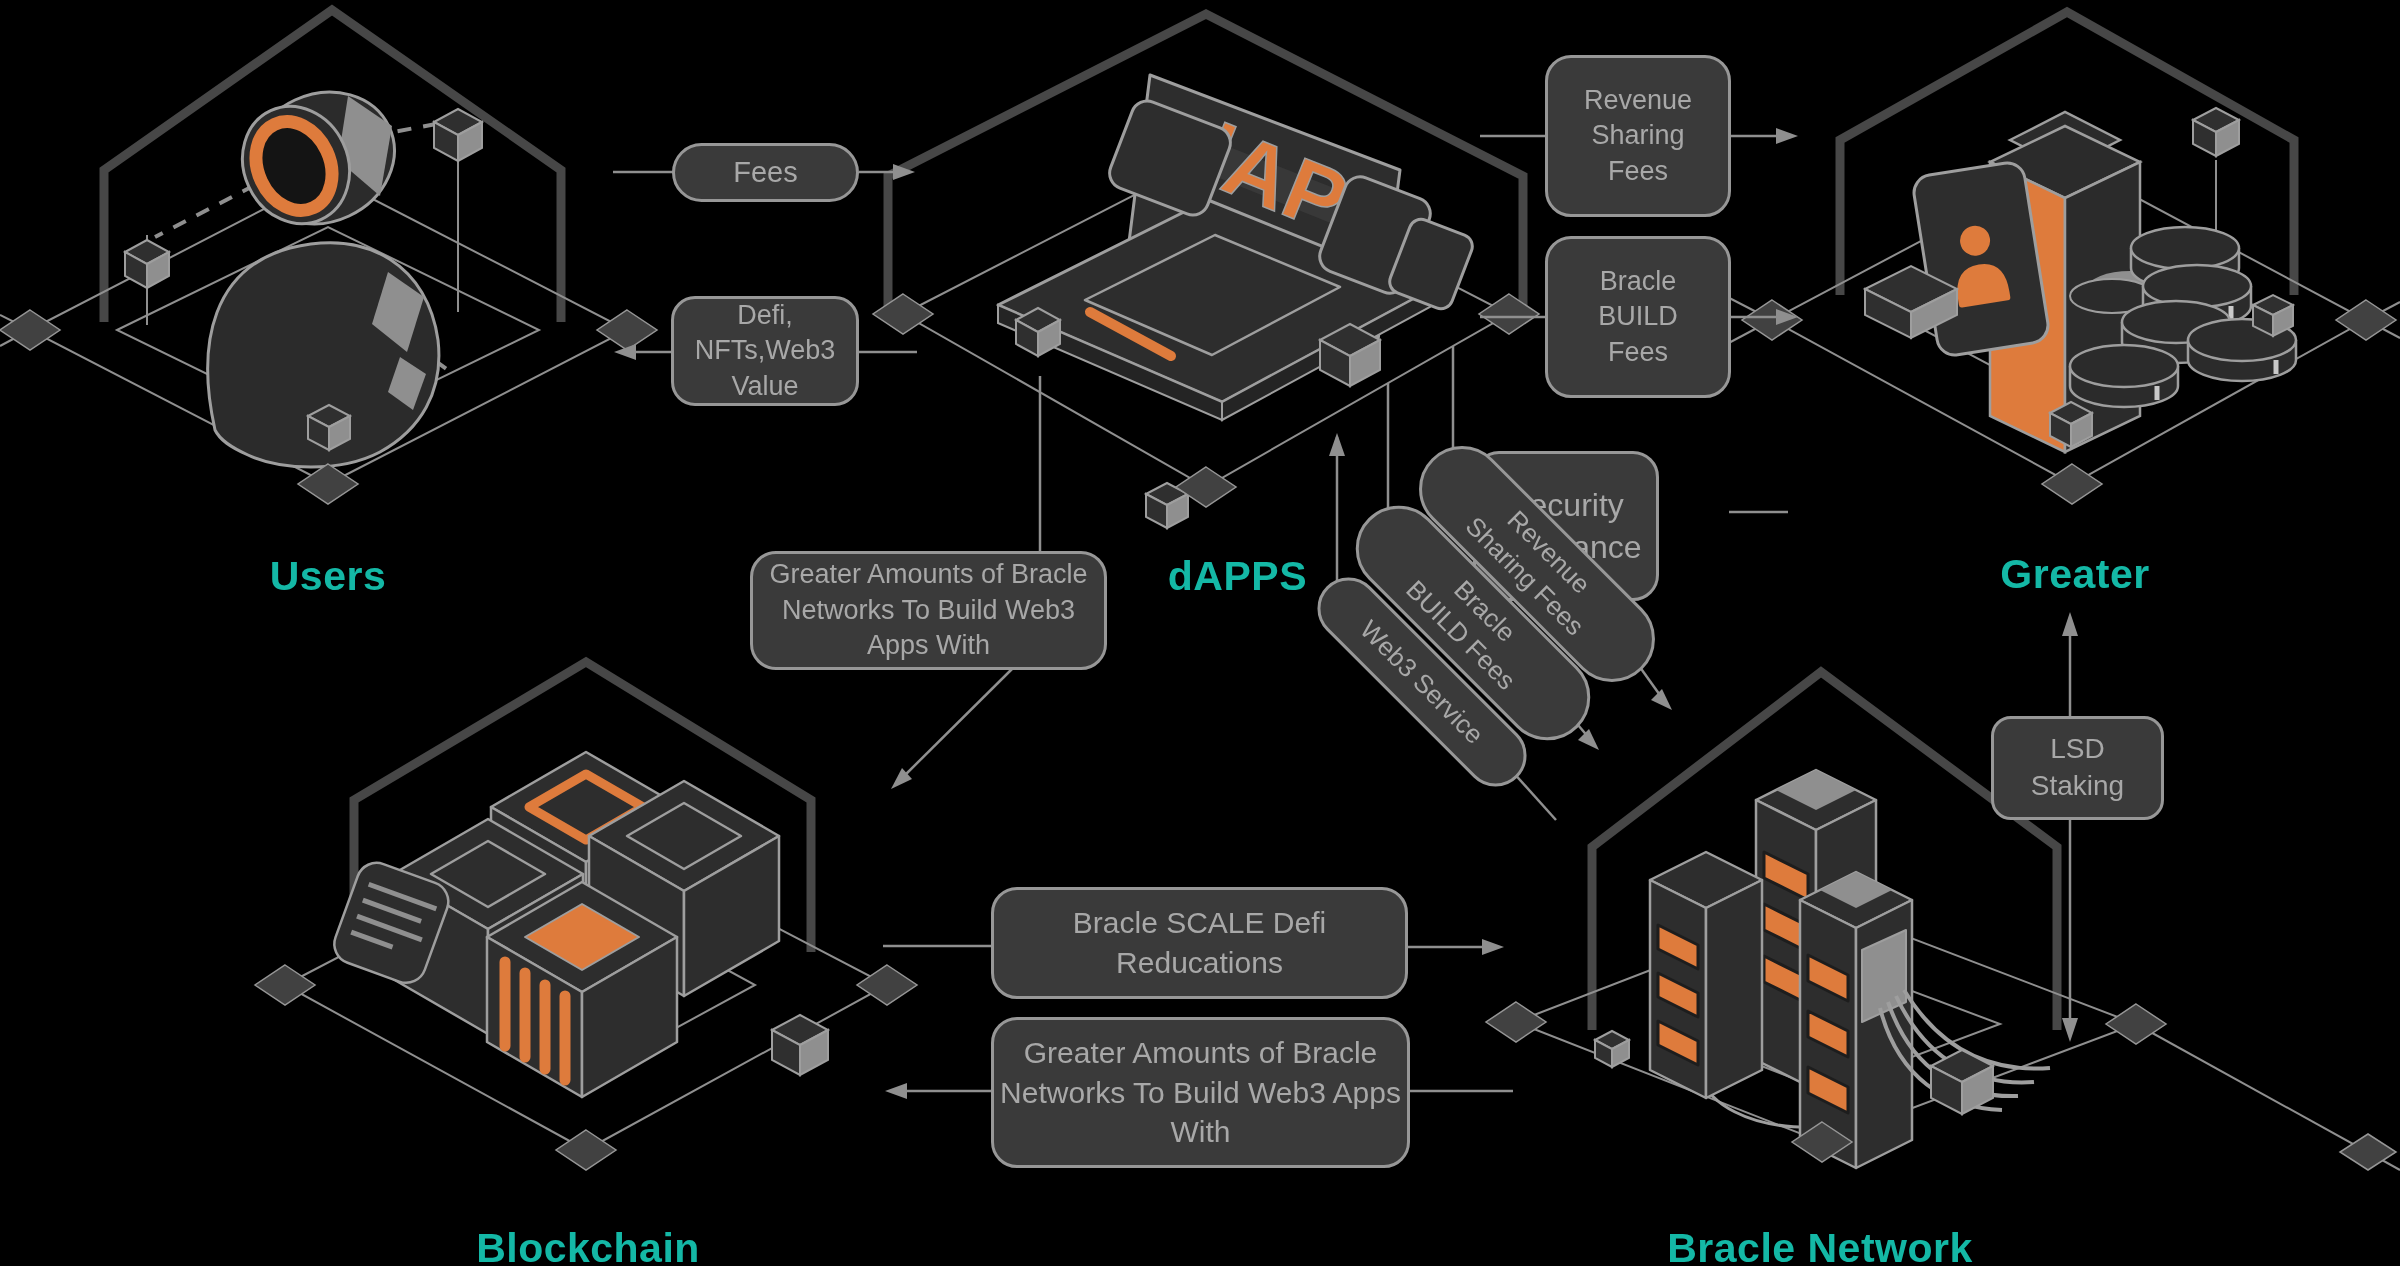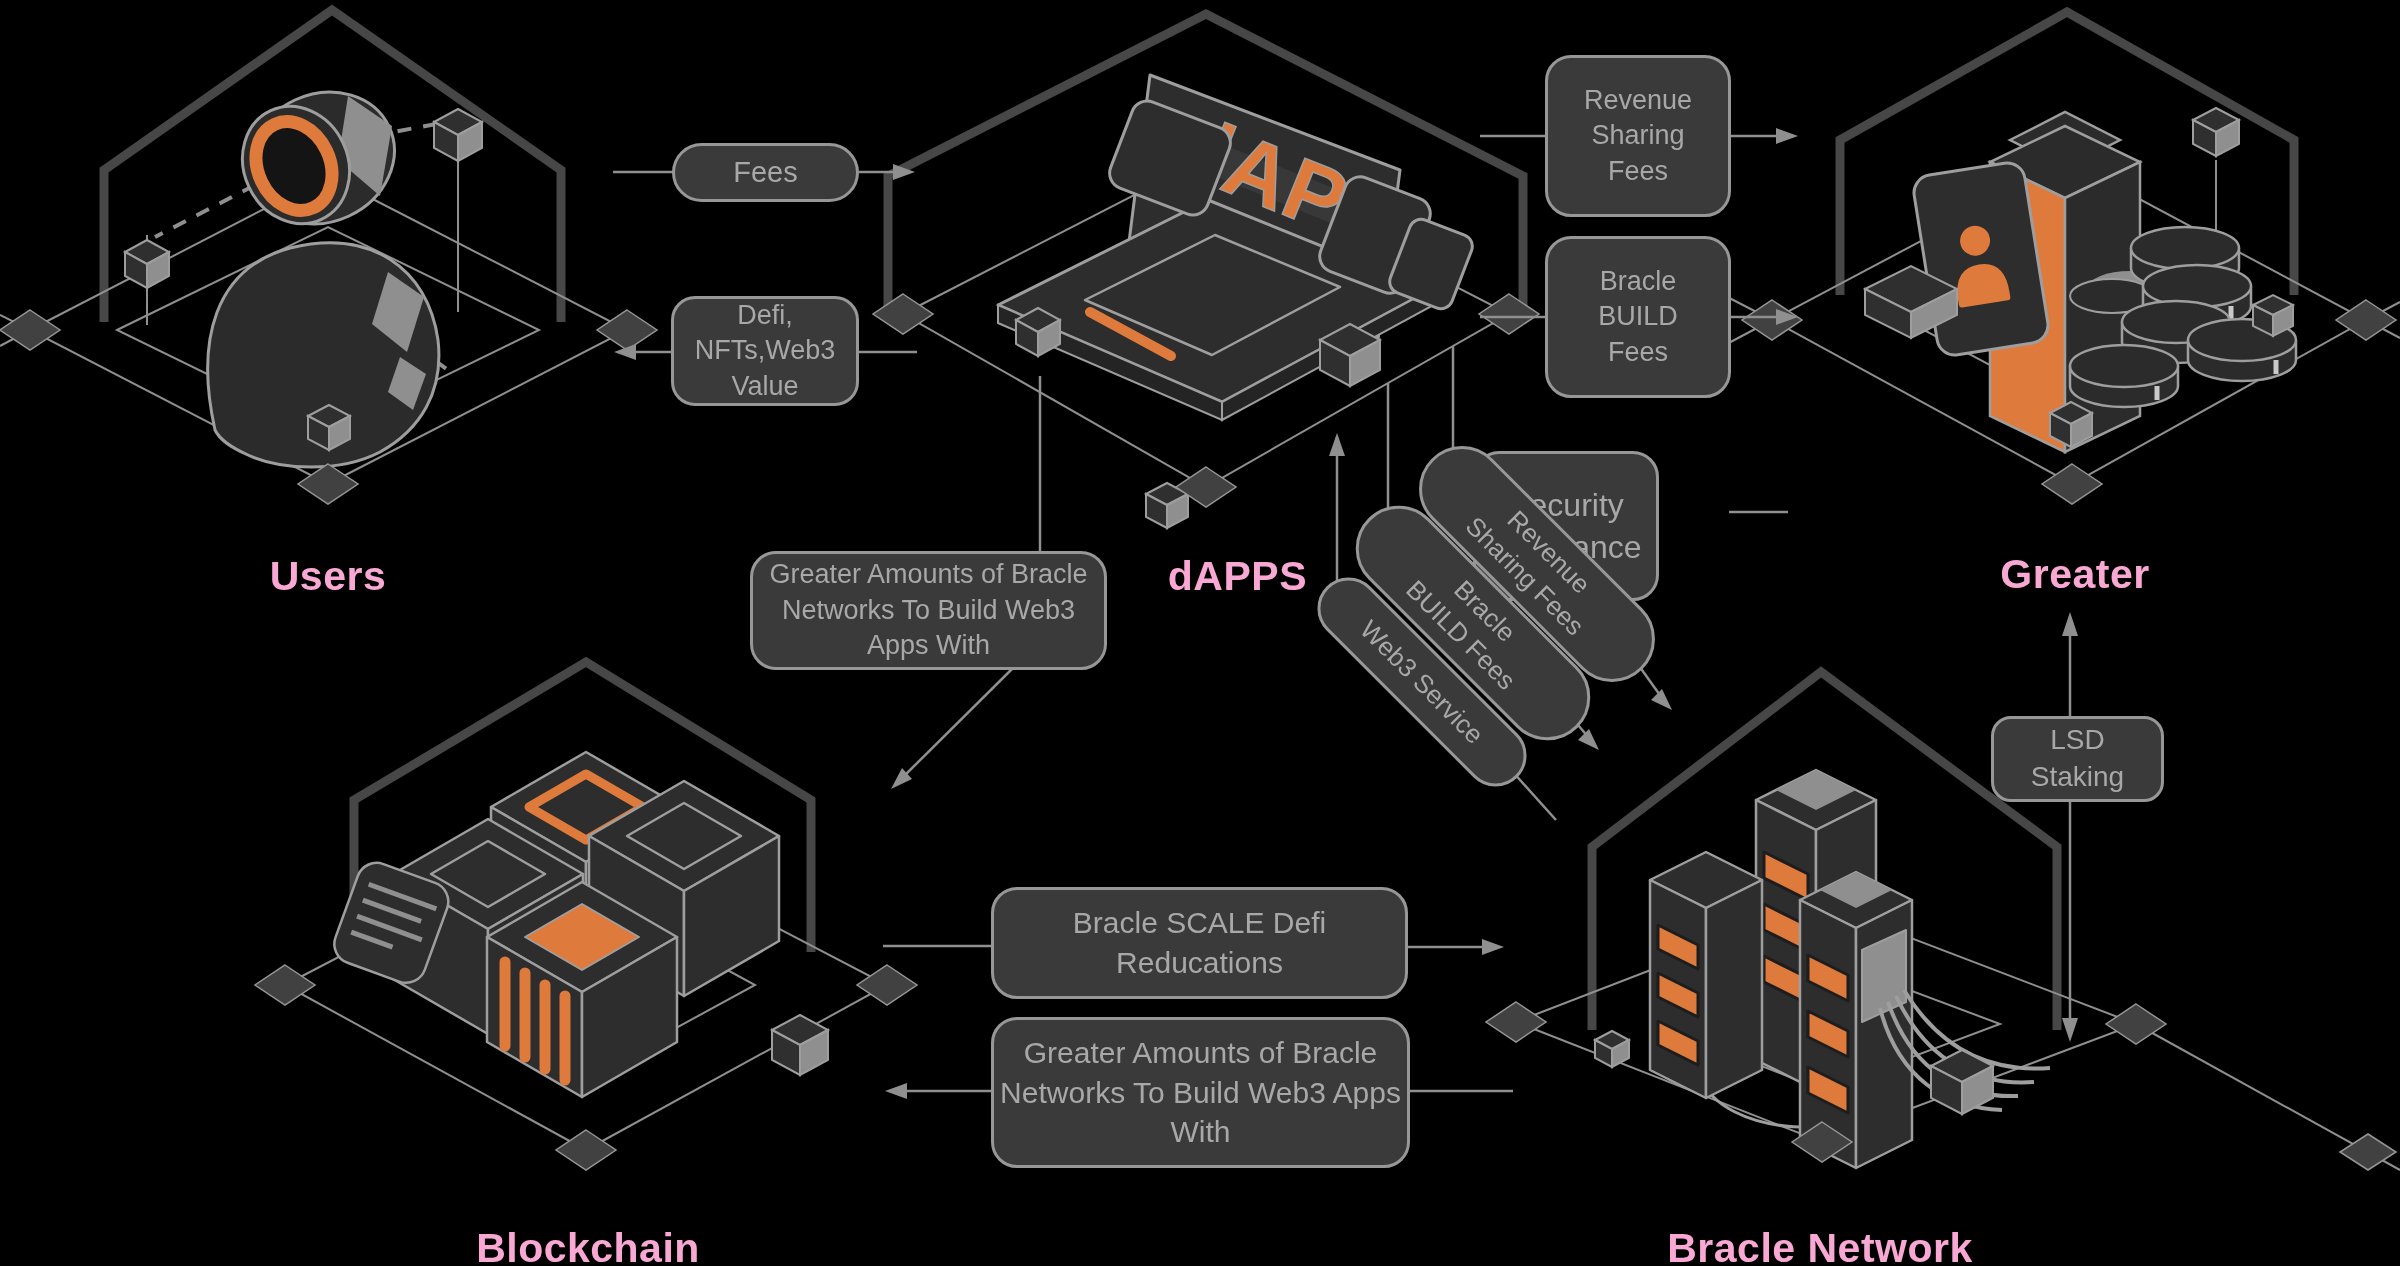--- a/index.html
+++ b/index.html
@@ -4,21 +4,21 @@
 <style>
   html,body{margin:0;padding:0;background:#000;}
   #canvas{position:relative;width:2400px;height:1266px;background:#000;overflow:hidden;
           font-family:"Liberation Sans",sans-serif;}
   #art{position:absolute;left:0;top:0;}
   .box{position:absolute;box-sizing:border-box;background:#3a3a3a;border:3px solid #979797;
        border-radius:26px;color:#a8a8a8;display:flex;align-items:center;justify-content:center;
        text-align:center;white-space:pre-line;line-height:1.32;font-size:28px;z-index:5;}
   .pill{border-radius:999px;}
   .diag{transform:rotate(45deg);}
-  .node-label{position:absolute;color:#f9a8d4;font-weight:bold;font-size:41px;text-align:center;
+  .node-label{position:absolute;color:#14b8a6;font-weight:bold;font-size:41px;text-align:center;
               letter-spacing:.5px;z-index:6;}
 </style>
 </head>
 <body>
 
 <div id="canvas">
 
 <svg id="art" width="2400" height="1266" viewBox="0 0 2400 1266">
 
   <g>
@@ -365,21 +365,21 @@
 Fees</div>
   <div class="box" style="left:1473px;top:451px;width:186px;height:150px;font-size:32px;">Security
 Assurance</div>
   <div class="box" style="left:750px;top:551px;width:357px;height:119px;font-size:27px;">Greater Amounts of Bracle
 Networks To Build Web3
 Apps With</div>
   <div class="box" style="left:991px;top:887px;width:417px;height:112px;font-size:30px;">Bracle SCALE Defi Reducations</div>
   <div class="box" style="left:991px;top:1017px;width:419px;height:151px;font-size:30px;">Greater Amounts of Bracle
 Networks To Build Web3 Apps
 With</div>
-  <div class="box" style="left:1991px;top:716px;width:173px;height:86px;border-radius:20px;font-size:28px;">LSD
+  <div class="box" style="left:1991px;top:716px;width:173px;height:104px;border-radius:20px;font-size:28px;">LSD
 Staking</div>
   <div class="box diag" style="left:1388px;top:521px;width:298px;height:86px;border-radius:44px;font-size:26px;">Revenue
 Sharing Fees</div>
   <div class="box diag" style="left:1325px;top:580px;width:296px;height:86px;border-radius:44px;font-size:26px;">Bracle
 BUILD Fees</div>
   <div class="box diag" style="left:1287px;top:651px;width:270px;height:62px;border-radius:31px;font-size:26px;">Web3 Service</div>
 
   <div class="node-label" style="left:228px;top:553px;width:200px;">Users</div>
   <div class="node-label" style="left:1107px;top:553px;width:200px;text-align:right;">dAPPS</div>
   <div class="node-label" style="left:1975px;top:551px;width:200px;">Greater</div>

